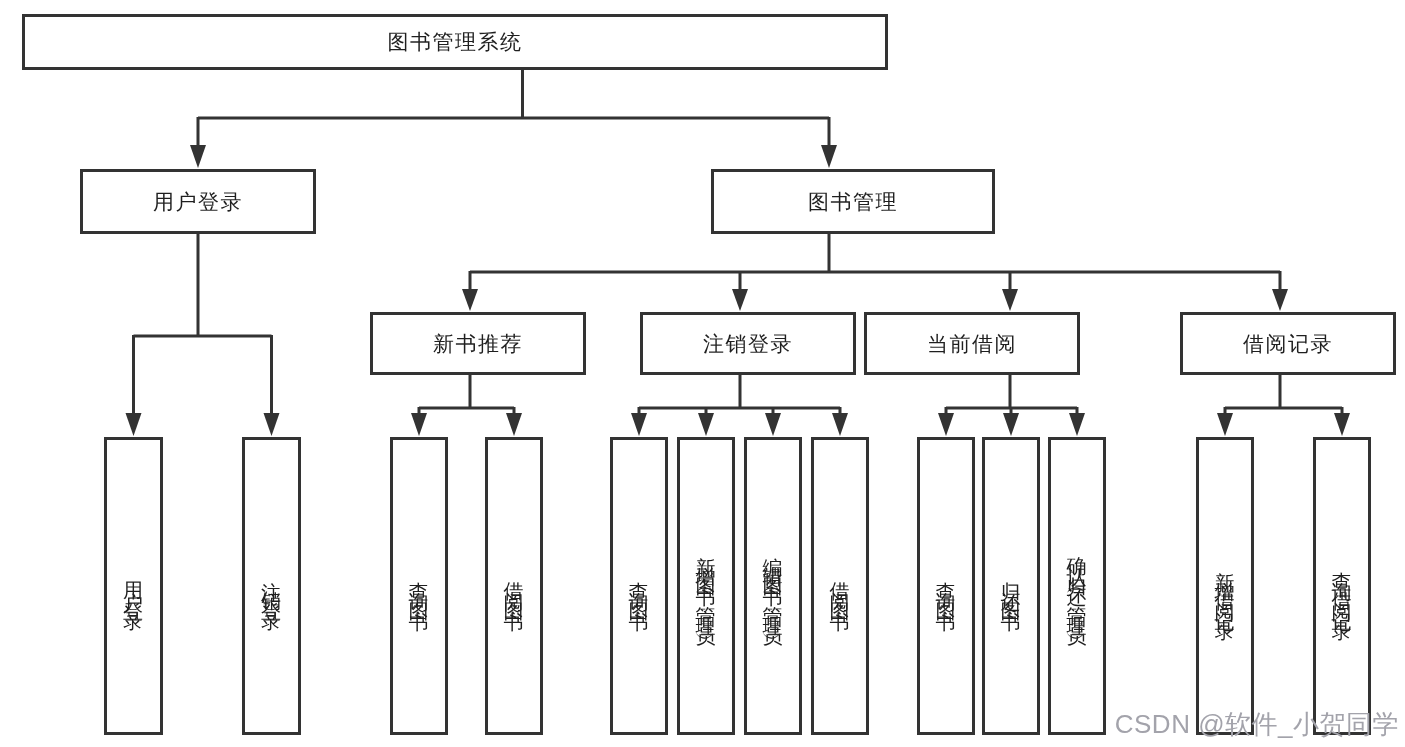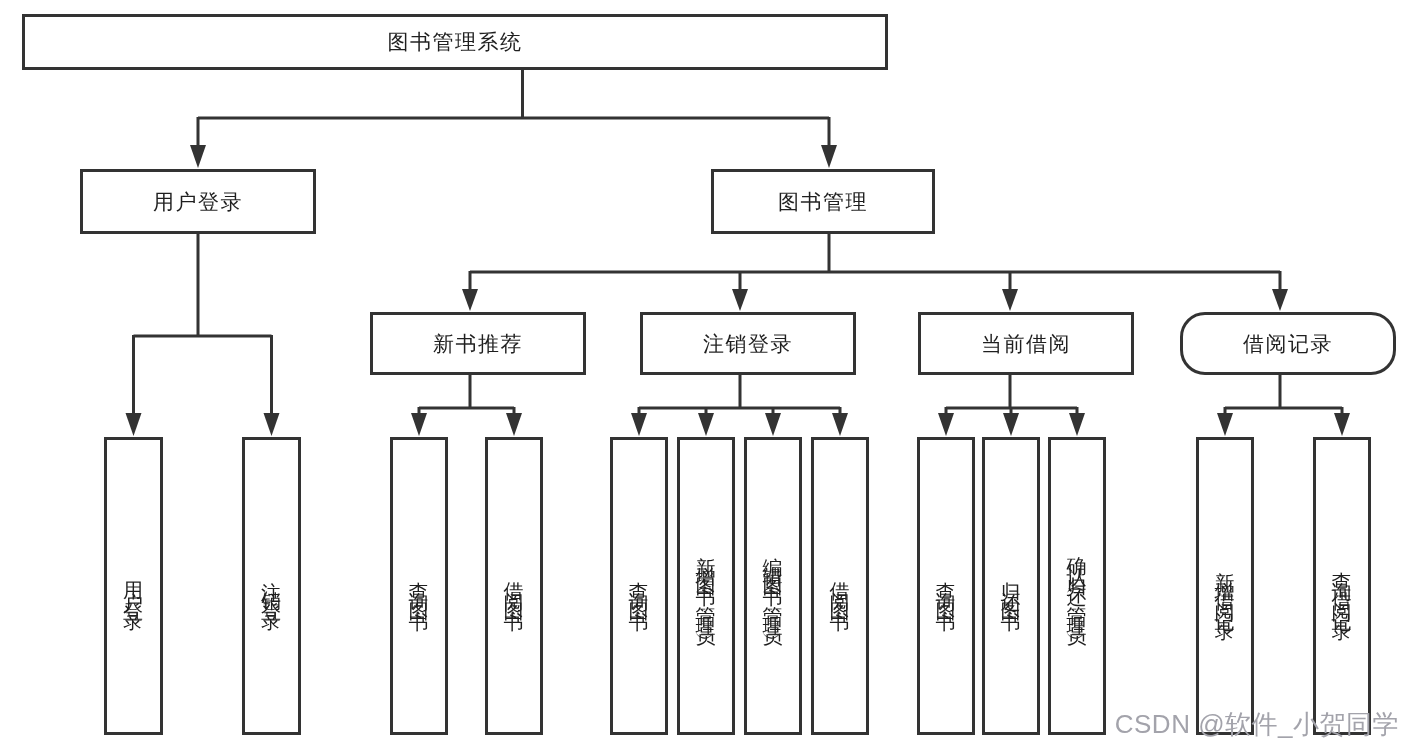--- a/index.html
+++ b/index.html
@@ -28,27 +28,27 @@
     color:var(--text);
     font-size:21px;
     letter-spacing:1.5px;
     white-space:nowrap;
   }
 
   
   .n-root{left:22px;top:14px;width:866px;height:56px;}
   
   .n-userlogin{left:80px;top:169px;width:236px;height:65px;}
-  .n-bookmgmt{left:711px;top:169px;width:224px;height:65px;}
+  .n-bookmgmt{left:711px;top:169px;width:284px;height:65px;}
   
   .lvl2{top:312px;width:216px;height:63px;margin-left:8px;}
   .n-newbook{left:362px;}
   .n-borrow{left:632px;}
-  .n-current{left:910px;}
-  .n-records{left:1172px;border-radius:25px;}
+  .n-current{left:856px;}
+  .n-records{left:1172px;}
 
   
   .leaf{
     position:absolute;
     top:437px;width:58px;height:298px;
     box-sizing:border-box;
     border:3px solid var(--line);
     background:#ffffff;
     display:flex;align-items:center;justify-content:center;
   }

